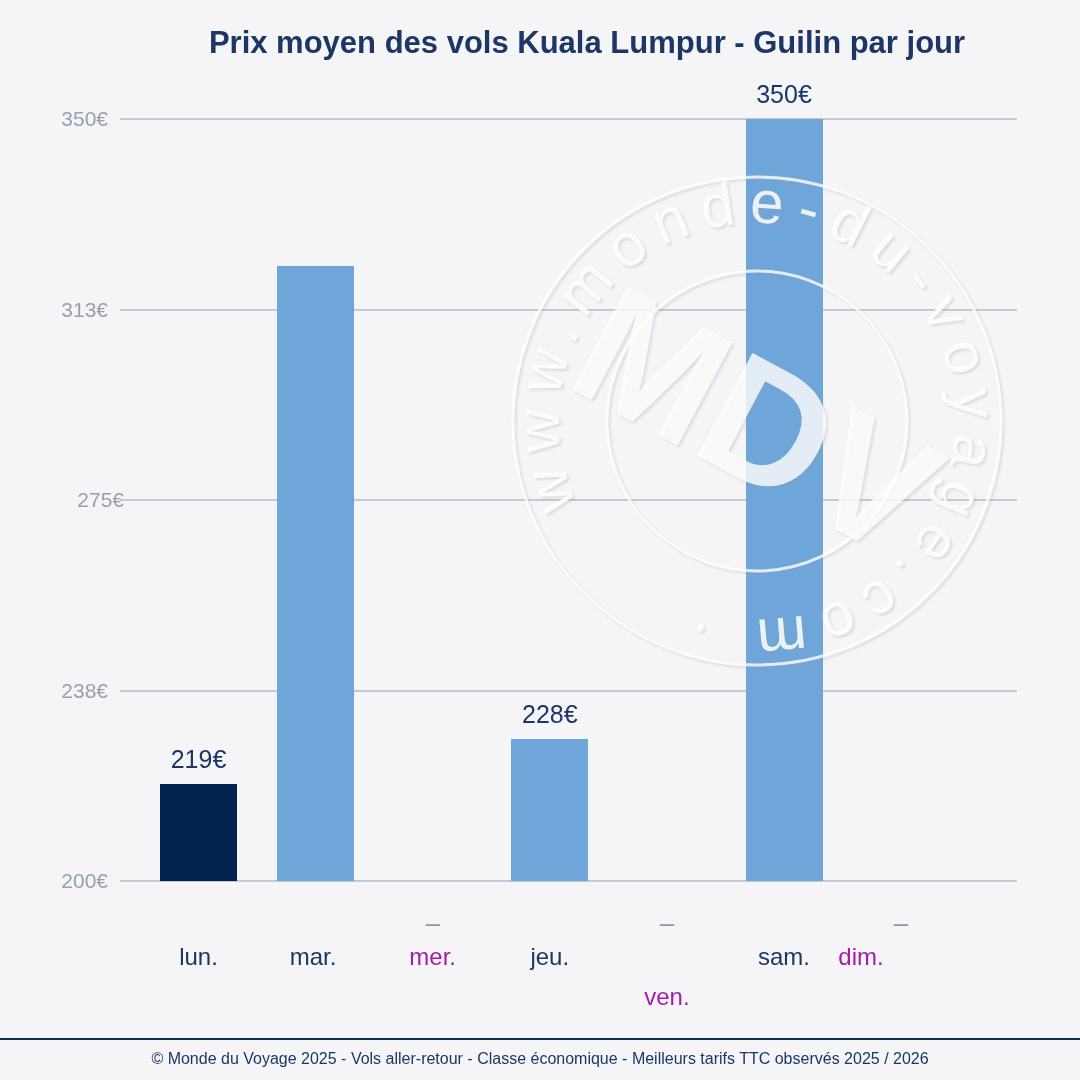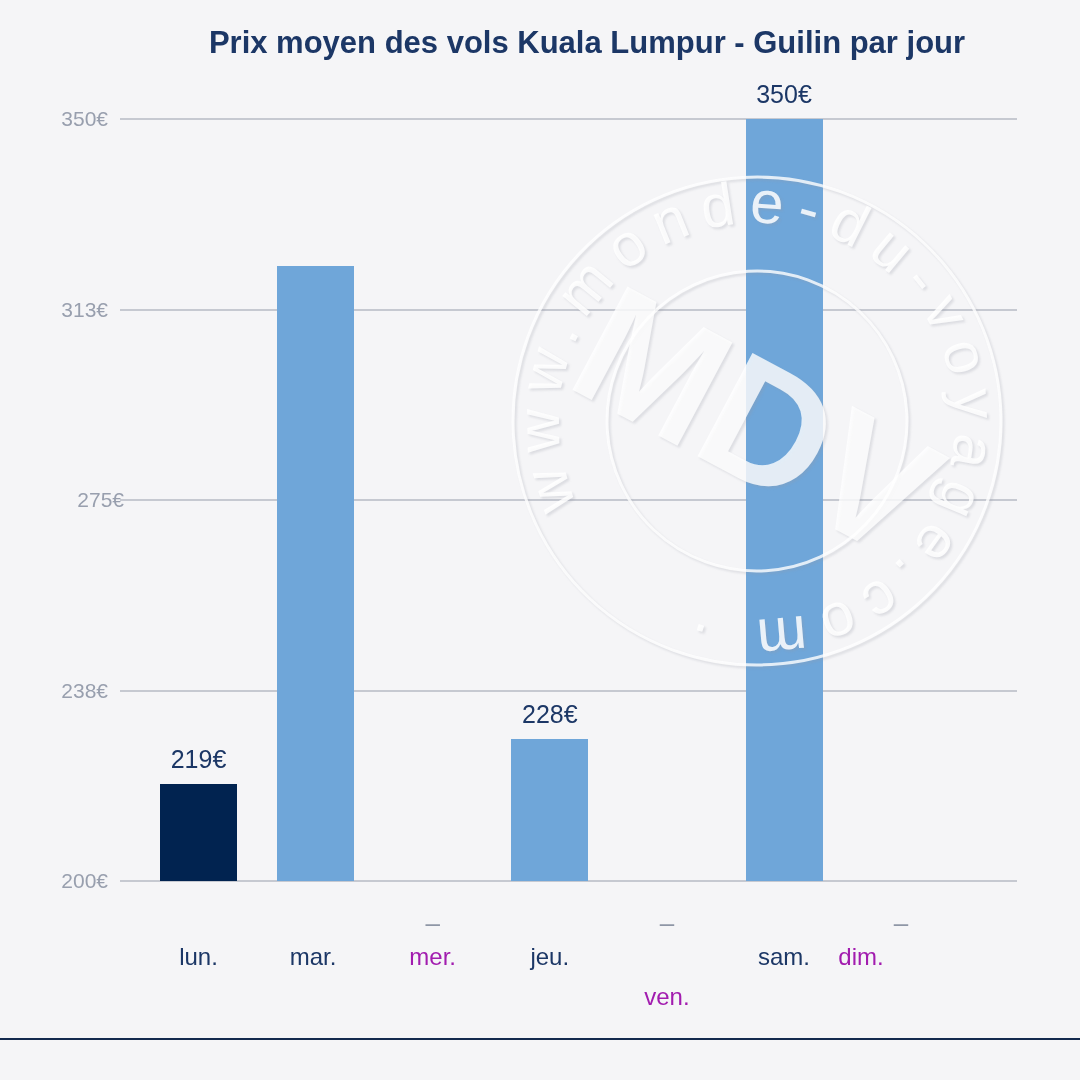--- a/index.html
+++ b/index.html
@@ -101,13 +101,14 @@
       <div class="x-label active" style="left: 484.8px; top: 942px;">jeu.</div>
       <div class="miss-dash" style="left: 626.9px; top: 908px; color: rgb(142, 150, 166);">–</div>
       <div class="x-label inactive" style="left: 601.9px; top: 982px;">ven.</div>
       <div class="bar-label" style="left: 704px; top: 79px;">350€</div>
       <div class="x-label active" style="left: 719px; top: 942px;">sam.</div>
       <div class="miss-dash" style="left: 861.1px; top: 908px; color: rgb(142, 150, 166);">–</div>
       <div class="x-label inactive" style="left: 796px; top: 942px;">dim.</div>
     </div>
 
   <div class="footer-line"></div>
+  <div class="footer-text">© Monde du Voyage 2025 - Vols aller-retour - Classe économique - Meilleurs tarifs TTC observés 2025 / 2026</div>
 </div>
 
 </body></html>

